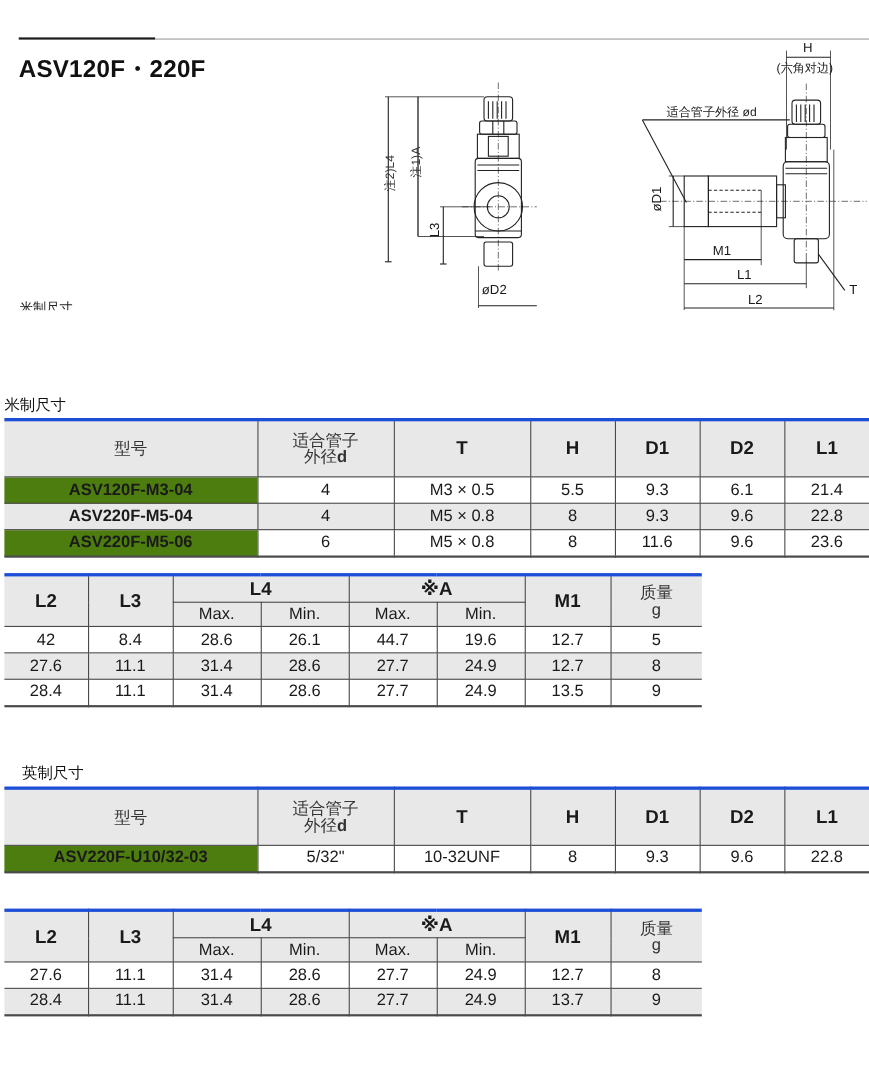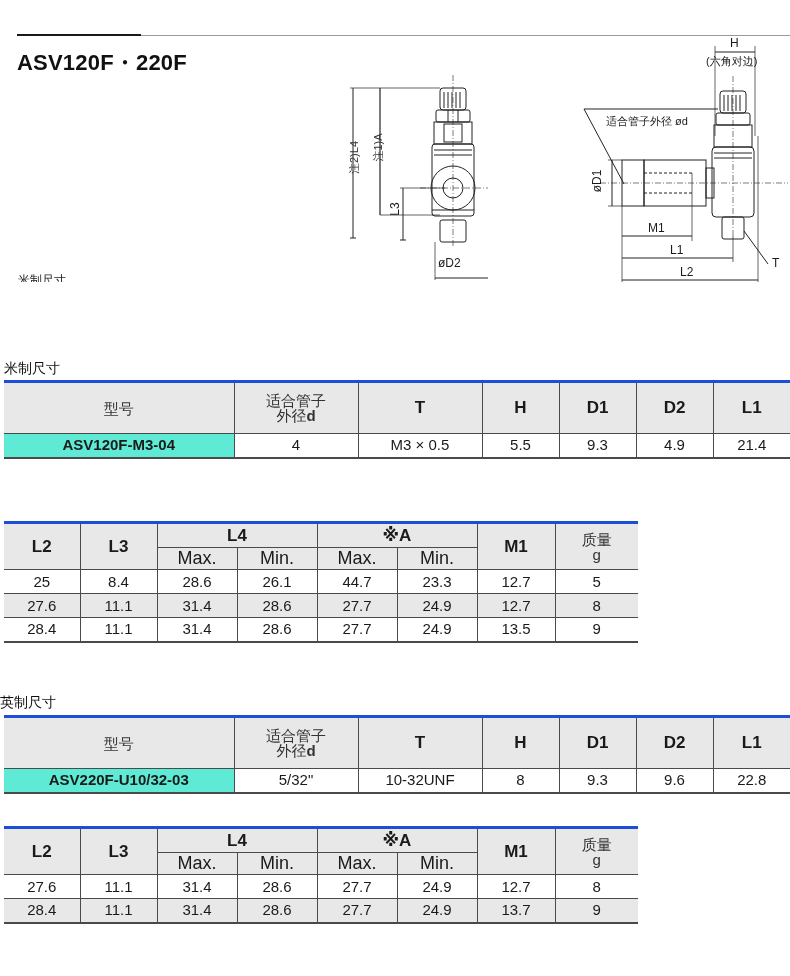--- a/index.html
+++ b/index.html
@@ -17,25 +17,25 @@
 
   .section-label { position: absolute; font-size: 14px; font-weight: normal; color: #111; }
 
   table.spec { position: absolute; border-collapse: collapse; font-size: 15px; }
   table.spec th, table.spec td { border: 1px solid #4a4a4a; text-align: center; padding: 0; }
   table.spec th { background: #e8e8e8; font-weight: normal; }
   table.spec th.b { font-weight: bold; font-size: 17px; }
   table.spec th.cn { font-size: 15px; line-height: 15px; color: #333; }
   table.spec td { height: 24px; line-height: 22px; }
   table.spec tr.alt td { background: #e8e8e8; }
-  table.spec td.model { font-weight: bold; font-size: 15px; background: #5eead4; }
+  table.spec td.model { font-weight: bold; font-size: 15px; background: #4d7c0f; }
   table.spec { border-top: 3px solid #1d4ed8; border-bottom: 2px solid #4a4a4a; }
   table.spec td:first-child, table.spec th:first-child { border-left: none; }
   table.spec td:last-child, table.spec th:last-child { border-right: none; }
-  table.spec th.sub { font-size: 18px; height: 22px; }
+  table.spec th.sub { font-size: 15px; height: 22px; }
   .bd { font-weight: bold; }
 </style>
 </head>
 <body>
 
 <div class="top-rule-thick"></div>
 <div class="top-rule-thin"></div>
 
 <div class="page-title">ASV120F・220F</div>
 <div class="cut-label">米制尺寸</div>
@@ -131,21 +131,21 @@
 
     <line x1="42" y1="170" x2="42" y2="246" stroke-width="0.7"></line>
     <line x1="42" y1="200" x2="112" y2="200"></line>
     <line x1="153" y1="200" x2="153" y2="226" stroke-width="0.7"></line>
     <line x1="42" y1="222" x2="153" y2="222"></line>
     <line x1="178" y1="100" x2="178" y2="248" stroke-width="0.7"></line>
     <line x1="42" y1="244" x2="178" y2="244"></line>
   </svg>
   <span style="position:absolute; left:150px; top:0px; font-size:12px;">H</span>
   <span style="position:absolute; left:126px; top:18px; font-size:11px; white-space:nowrap;">(六角对边)</span>
-  <span style="position:absolute; left:26px; top:58px; font-size:11px; white-space:nowrap;margin-top:20px;">适合管子外径 ød</span>
+  <span style="position:absolute; left:26px; top:58px; font-size:11px; white-space:nowrap;">适合管子外径 ød</span>
   <span style="position:absolute; left:6px; top:138px; font-size:12px; transform:rotate(-90deg); white-space:nowrap;">øD1</span>
   <span style="position:absolute; left:68px; top:185px; font-size:12px;">M1</span>
   <span style="position:absolute; left:90px; top:207px; font-size:12px;">L1</span>
   <span style="position:absolute; left:100px; top:229px; font-size:12px;">L2</span>
   <span style="position:absolute; left:192px; top:220px; font-size:12px;">T</span>
 </div>
 
 <div class="section-label" style="left:4px; top:360px;">米制尺寸</div>
 
 <table class="spec" style="left:4px; top:380px; width:786px;">
@@ -169,22 +169,40 @@
       <th class="b">L1</th>
     </tr>
   </thead>
   <tbody>
     <tr>
       <td class="model">ASV120F-M3-04</td>
       <td>4</td>
       <td>M3 × 0.5</td>
       <td>5.5</td>
       <td>9.3</td>
-      <td>4.9</td>
+      <td>6.1</td>
       <td>21.4</td>
+    </tr>
+    <tr class="alt">
+      <td class="model">ASV220F-M5-04</td>
+      <td>4</td>
+      <td>M5 × 0.8</td>
+      <td>8</td>
+      <td>9.3</td>
+      <td>9.6</td>
+      <td>22.8</td>
+    </tr>
+    <tr>
+      <td class="model">ASV220F-M5-06</td>
+      <td>6</td>
+      <td>M5 × 0.8</td>
+      <td>8</td>
+      <td>11.6</td>
+      <td>9.6</td>
+      <td>23.6</td>
     </tr>
   </tbody>
 </table>
 
 <table class="spec" style="left:4px; top:521px; width:634px;">
   <colgroup>
       <col style="width:76px">
       <col style="width:77px">
       <col style="width:80px">
       <col style="width:80px">
@@ -204,26 +222,26 @@
     </tr>
     <tr>
       <th class="sub">Max.</th>
       <th class="sub">Min.</th>
       <th class="sub">Max.</th>
       <th class="sub">Min.</th>
     </tr>
   </thead>
   <tbody>
     <tr>
-      <td>25</td>
+      <td>42</td>
       <td>8.4</td>
       <td>28.6</td>
       <td>26.1</td>
       <td>44.7</td>
-      <td>23.3</td>
+      <td>19.6</td>
       <td>12.7</td>
       <td>5</td>
     </tr>
     <tr class="alt">
       <td>27.6</td>
       <td>11.1</td>
       <td>31.4</td>
       <td>28.6</td>
       <td>27.7</td>
       <td>24.9</td>
@@ -236,21 +254,21 @@
       <td>31.4</td>
       <td>28.6</td>
       <td>27.7</td>
       <td>24.9</td>
       <td>13.5</td>
       <td>9</td>
     </tr>
   </tbody>
 </table>
 
-<div class="section-label" style="left:0; top:694px;">英制尺寸</div>
+<div class="section-label" style="left:20px; top:694px;">英制尺寸</div>
 
 <table class="spec" style="left:4px; top:715px; width:786px;">
   <colgroup>
       <col style="width:230px">
       <col style="width:124px">
       <col style="width:124px">
       <col style="width:77px">
       <col style="width:77px">
       <col style="width:77px">
       <col style="width:77px">

